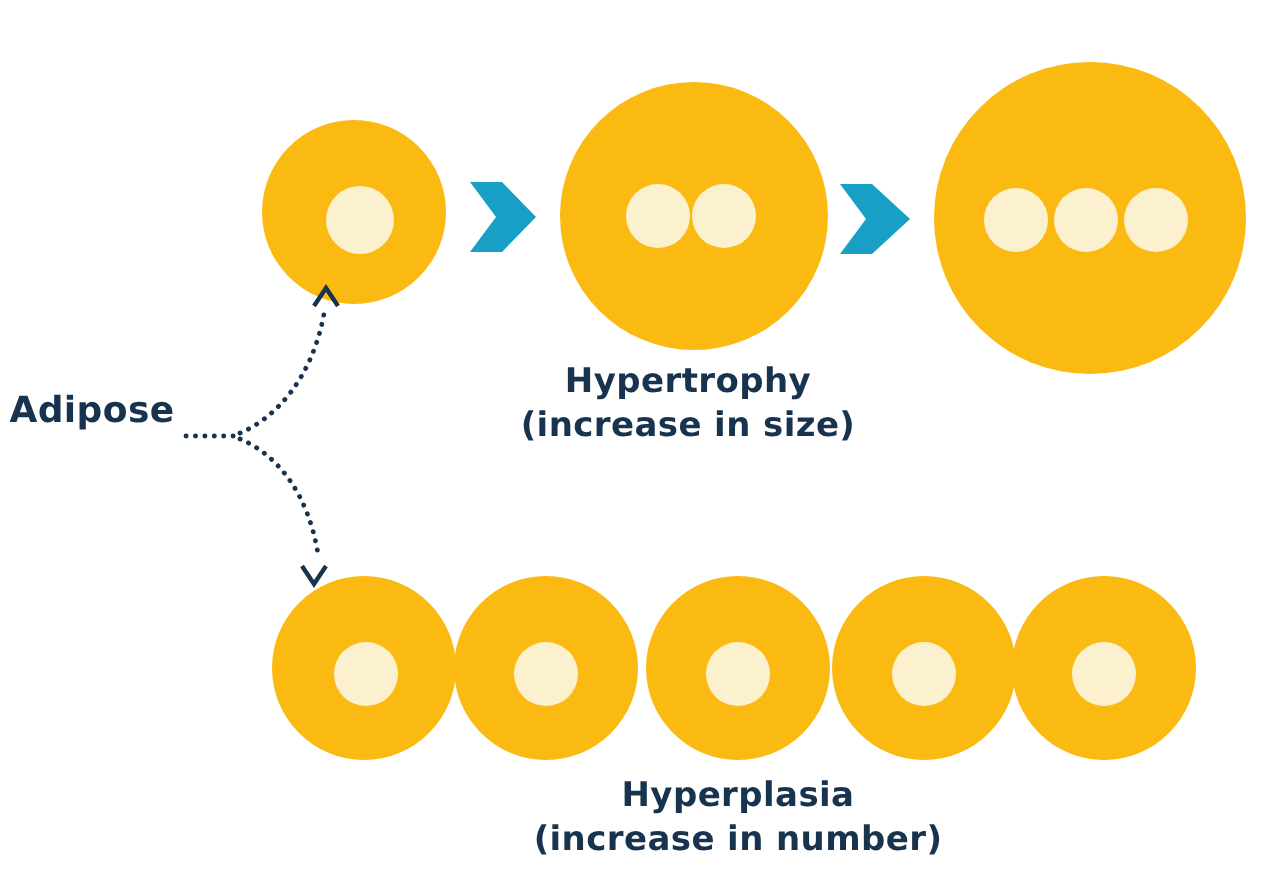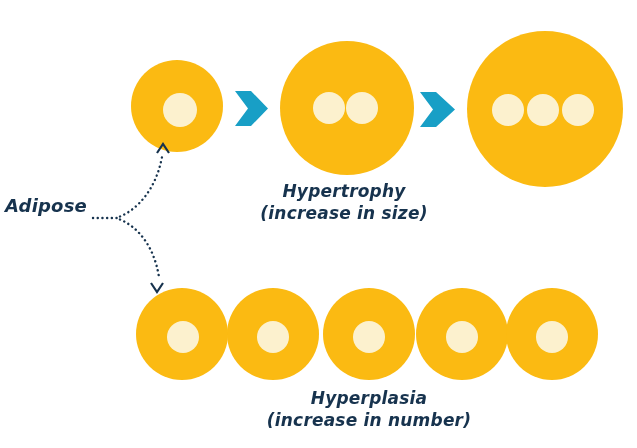--- a/index.html
+++ b/index.html
@@ -13,21 +13,20 @@
   body{
     background:var(--background);
     font-family:"DejaVu Sans","Liberation Sans",sans-serif;
   }
   .canvas{
     position:relative;
     width:637px;
     height:448px;
     background:var(--background);
     overflow:hidden;
-    font-style:italic;
   }
   .cell{
     position:absolute;
     border-radius:50%;
     background:var(--cell-yellow);
   }
   .nucleus{
     position:absolute;
     border-radius:50%;
     background:var(--nucleus-cream);

